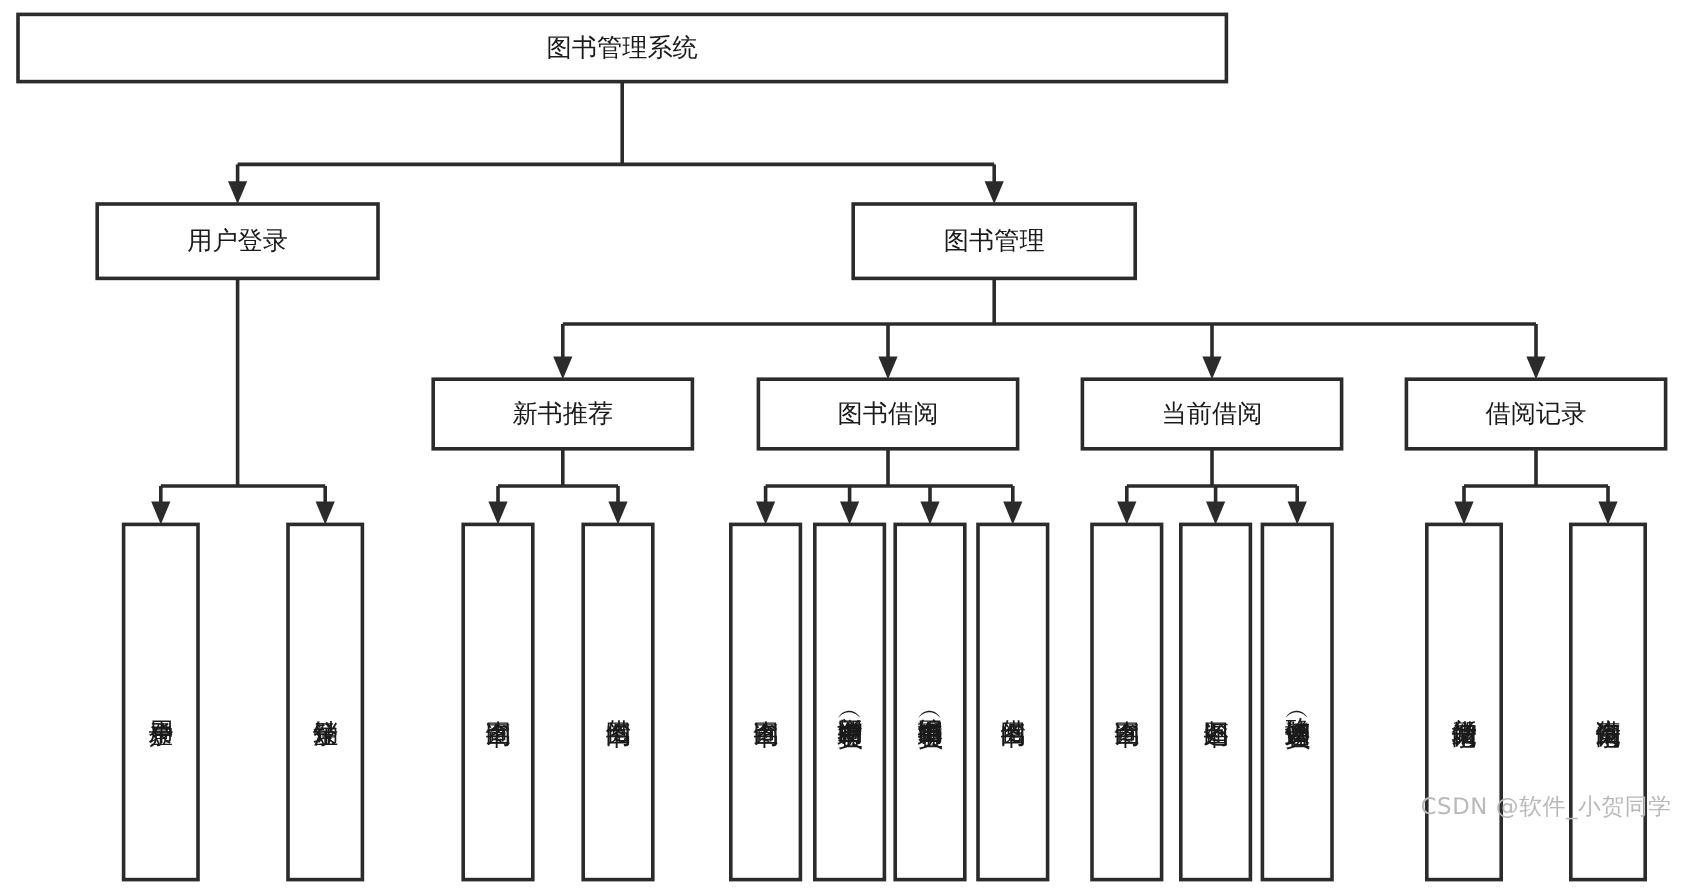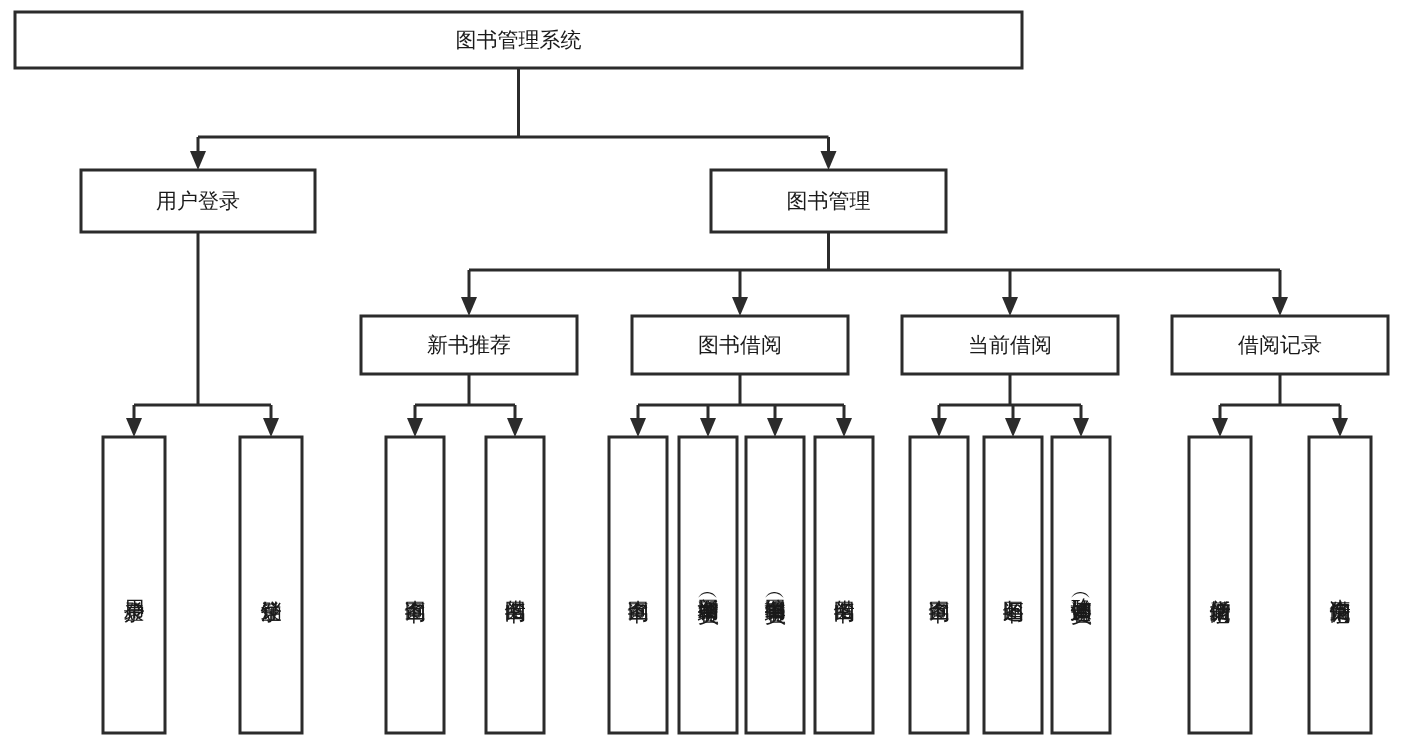--- a/index.html
+++ b/index.html
@@ -176,13 +176,14 @@
       <div class="node-label-v" style="left: 609px; top: 437px; width: 58px; height: 296px;">查询图书</div>
       <div class="node-label-v" style="left: 679px; top: 437px; width: 58px; height: 296px;">新增图书（管理员）</div>
       <div class="node-label-v" style="left: 746px; top: 437px; width: 58px; height: 296px;">编辑图书（管理员）</div>
       <div class="node-label-v" style="left: 815px; top: 437px; width: 58px; height: 296px;">借阅图书</div>
       <div class="node-label-v" style="left: 910px; top: 437px; width: 58px; height: 296px;">查询图书</div>
       <div class="node-label-v" style="left: 984px; top: 437px; width: 58px; height: 296px;">归还图书</div>
       <div class="node-label-v" style="left: 1052px; top: 437px; width: 58px; height: 296px;">确认归还（管理员）</div>
       <div class="node-label-v" style="left: 1189px; top: 437px; width: 62px; height: 296px;">新增借阅记录</div>
       <div class="node-label-v" style="left: 1309px; top: 437px; width: 62px; height: 296px;">查询借阅记录</div>
     </div>
+  <div class="watermark">CSDN @软件_小贺同学</div>
 </div>
 
 </body></html>

